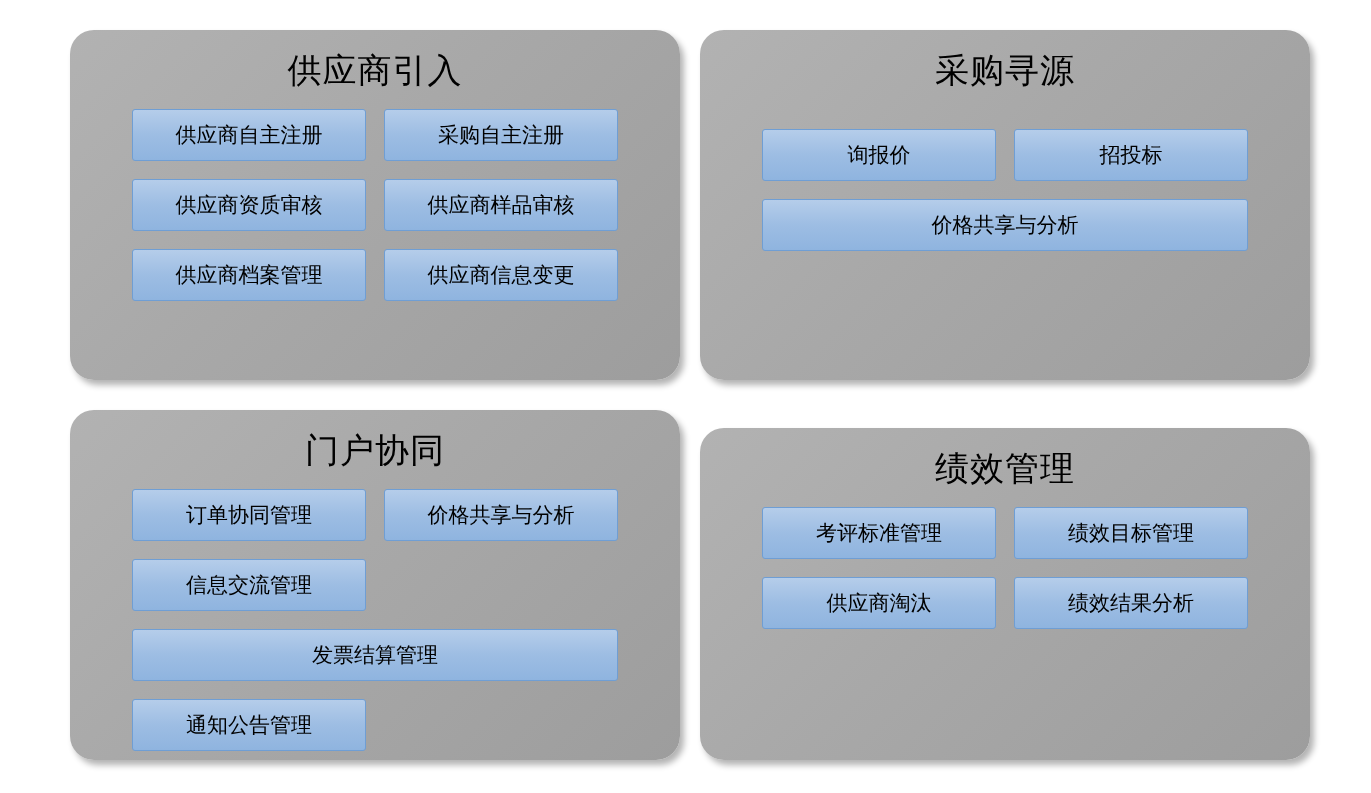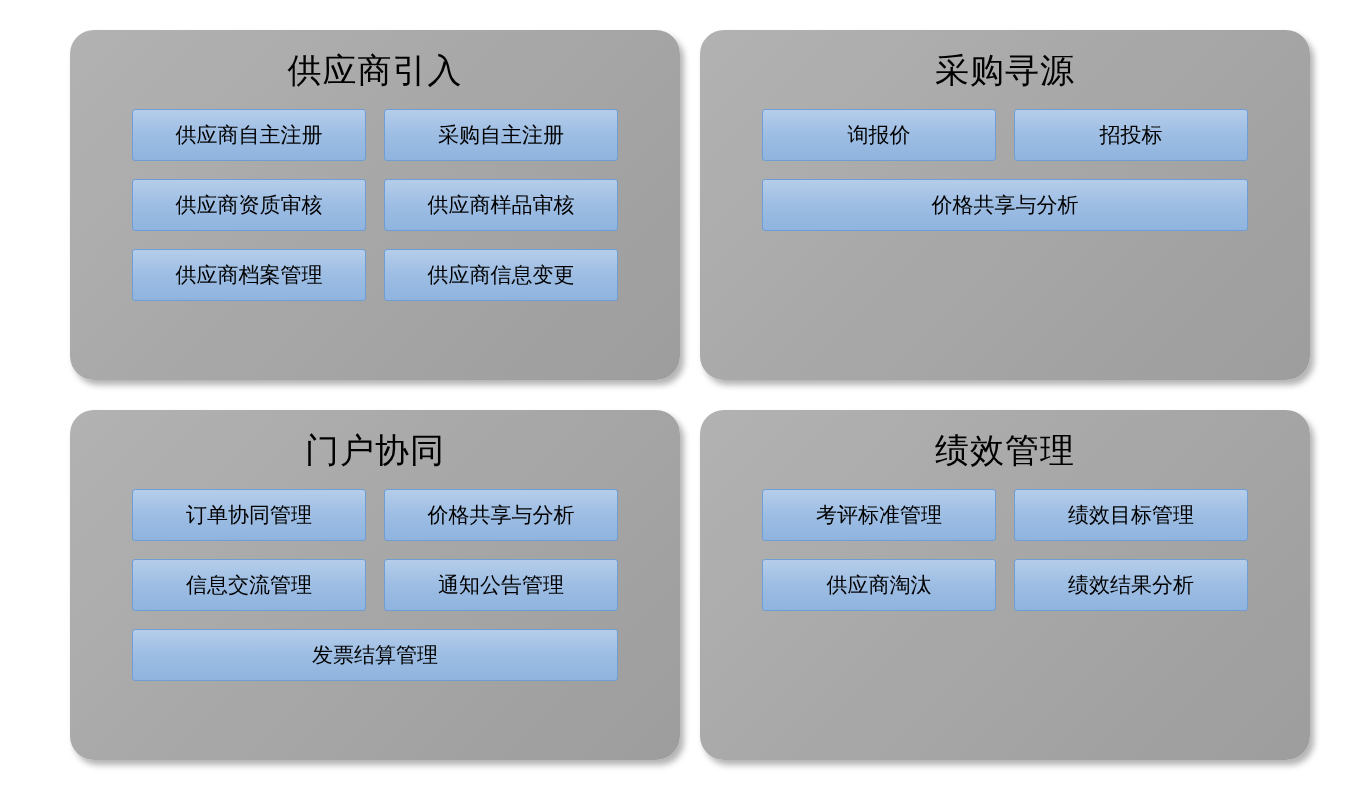--- a/index.html
+++ b/index.html
@@ -81,23 +81,23 @@
     width: calc((100% - 18px) / 2);
     font-family: Liberation Serif, serif;
   }
 
   .item.full {
     width: 100%;
   }
 
   
   .panel.p1 { padding-left: 62px; padding-right: 62px; }
-  .panel.p2 { padding-left: 62px; padding-right: 62px; }
+  .panel.p2 { padding-left: 62px; padding-right: 62px; gap: 20px; }
   .panel.p3 { padding-left: 62px; padding-right: 62px; }
-  .panel.p4 { padding-left: 62px; padding-right: 62px; }
+  .panel.p4 { padding-left: 62px; padding-right: 62px; margin-top: 18px; }
 </style>
 </head>
 <body>
 
 <div id="diagram">
   <div class="grid">
 
     <div class="panel p1">
       <div class="panel-title">供应商引入</div>
       <div class="items">
@@ -118,22 +118,22 @@
         <div class="item full">价格共享与分析</div>
       </div>
     </div>
 
     <div class="panel p3">
       <div class="panel-title">门户协同</div>
       <div class="items">
         <div class="item half">订单协同管理</div>
         <div class="item half">价格共享与分析</div>
         <div class="item half">信息交流管理</div>
+        <div class="item full">发票结算管理</div>
         <div class="item half">通知公告管理</div>
-        <div class="item full">发票结算管理</div>
       </div>
     </div>
 
     <div class="panel p4">
       <div class="panel-title">绩效管理</div>
       <div class="items">
         <div class="item half">考评标准管理</div>
         <div class="item half">绩效目标管理</div>
         <div class="item half">供应商淘汰</div>
         <div class="item half">绩效结果分析</div>

